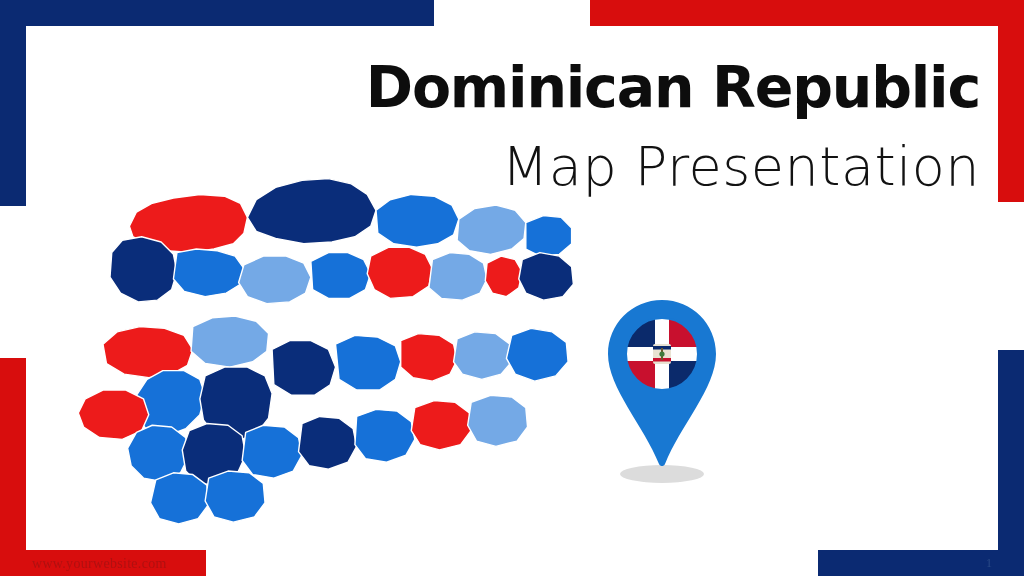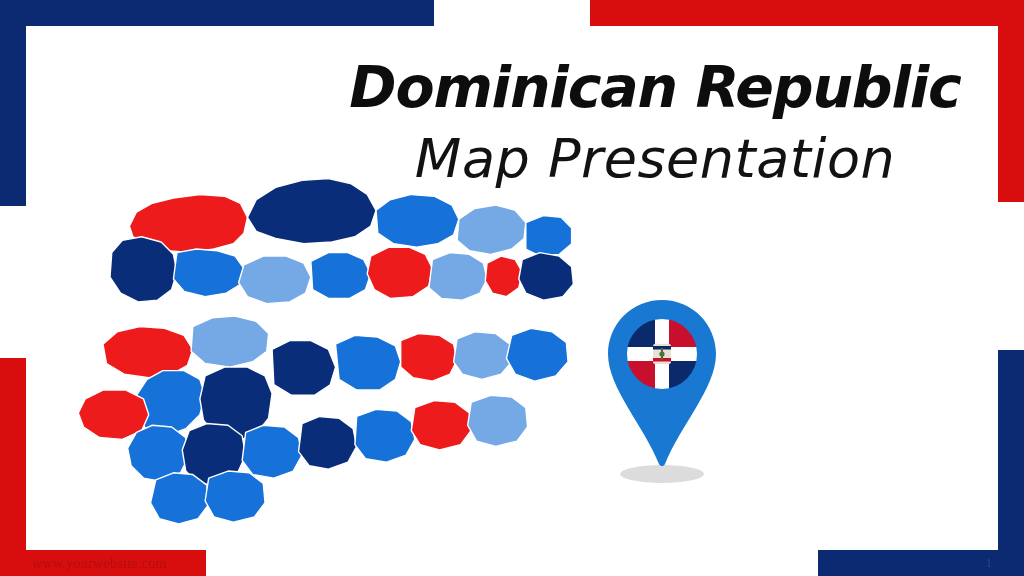--- a/index.html
+++ b/index.html
@@ -31,42 +31,41 @@
   #page-surface {
     position: absolute;
     left: 26px; top: 26px;
     width: 972px; height: 524px;
     background: #ffffff;
   }
 
   
   #title-block {
     position: absolute;
-    left: 315px; top: 58px;
+    left: 300px; top: 58px;
     width: 680px;
-    text-align: center;
-    font-style: italic;
+    text-align: right;
   }
   #page-title {
     font-family: "DejaVu Sans", "Liberation Sans", sans-serif;
     font-size: 57px;
     font-weight: 700;
     letter-spacing: -1.2px;
     color: #0d0d0d;
     line-height: 1.05;
     white-space: nowrap;
   }
   #page-subtitle {
     font-family: "DejaVu Sans", "Liberation Sans", sans-serif;
     font-size: 54px;
     font-weight: 300;
     letter-spacing: 0.5px;
     color: #121212;
     line-height: 1.15;
-    margin-top: 10px;
+    margin-top: 18px;
     white-space: nowrap;
   }
 
   
   #map-figure {
     position: absolute;
     left: 52px; top: 168px;
     width: 560px; height: 370px;
   }
   #map-figure svg { display: block; width: 100%; height: 100%; }

